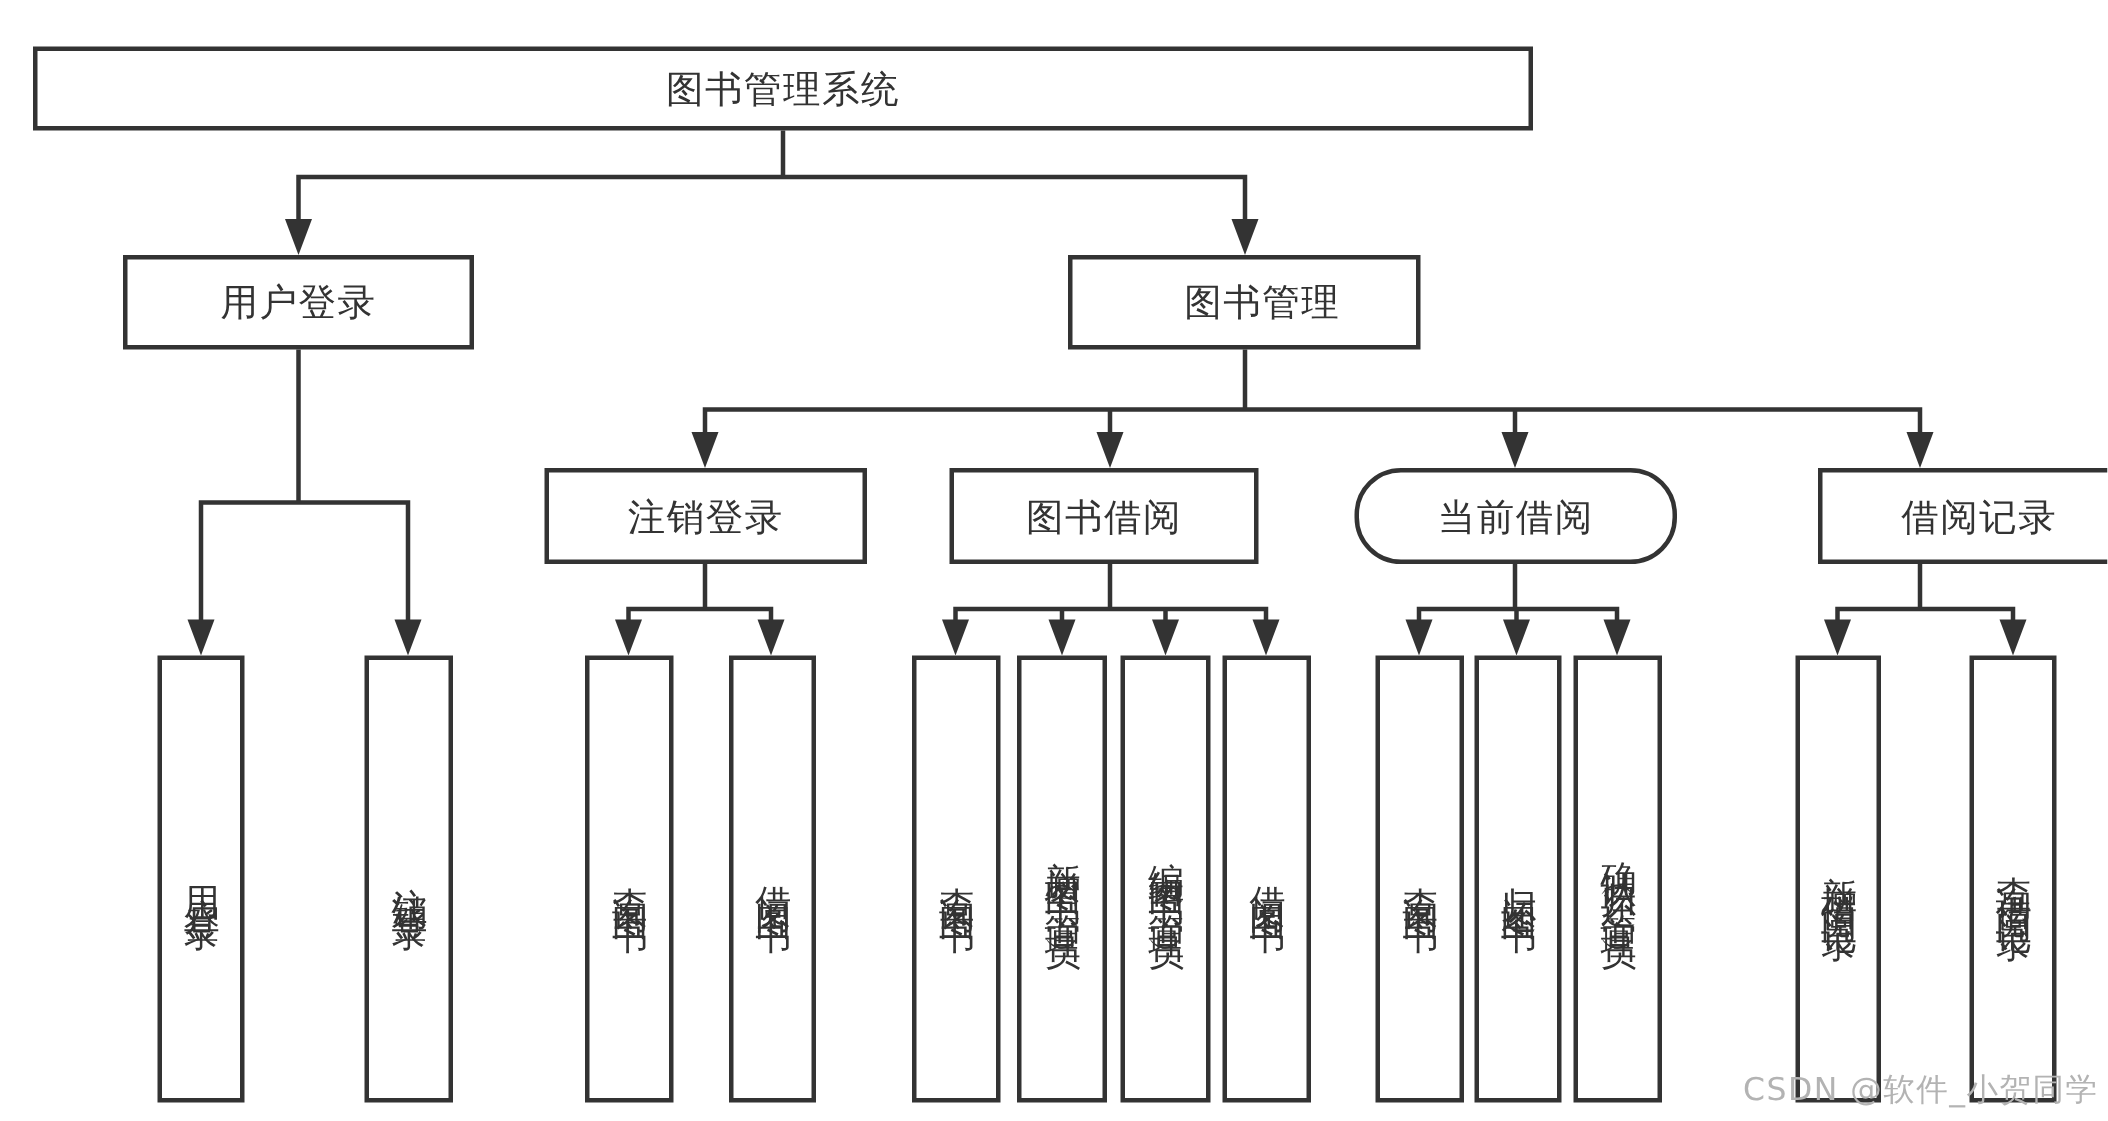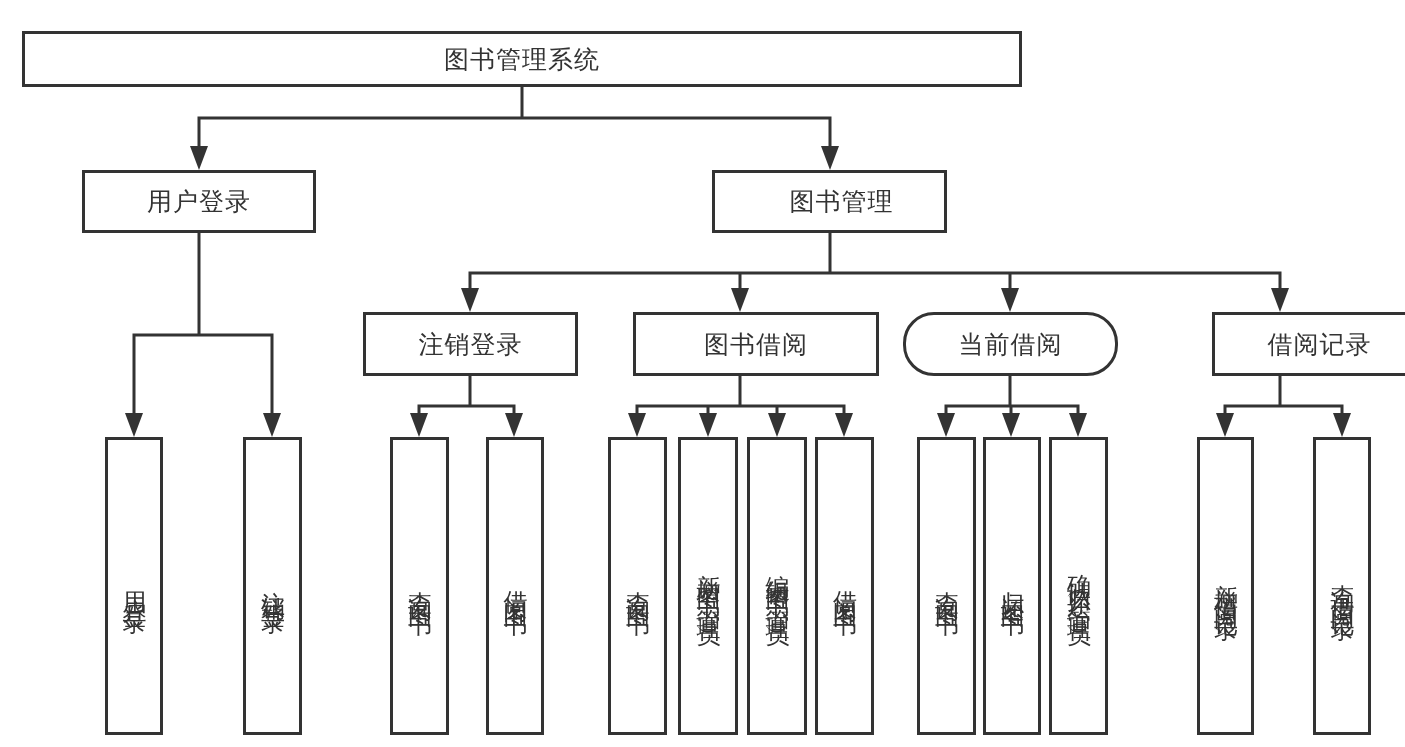--- a/index.html
+++ b/index.html
@@ -116,21 +116,21 @@
   <div class="node" style="left:82px; top:170px; width:234px; height:63px;">
     <span>用户登录</span>
   </div>
   <div class="node" style="left:712px; top:170px; width:235px; height:63px;padding-left:24px;">
     <span>图书管理</span>
   </div>
 
   <div class="node" style="left:363px; top:312px; width:215px; height:64px;">
     <span>注销登录</span>
   </div>
-  <div class="node" style="left:633px; top:312px; width:246px; height:64px;">
+  <div class="node" style="left:633px; top:312px; width:206px; height:64px;">
     <span>图书借阅</span>
   </div>
   <div class="node" style="left:903px; top:312px; width:215px; height:64px;border-radius:31px;">
     <span>当前借阅</span>
   </div>
   <div class="node" style="left:1173px; top:312px; width:215px; height:64px;margin-left:39px;">
     <span>借阅记录</span>
   </div>
 
   <div class="node leaf" style="left:105px;">
@@ -170,14 +170,15 @@
     <span class="vtxt">确认归还（管理员）</span>
   </div>
 
   <div class="node leaf" style="left:1197px; width:57px;">
     <span class="vtxt">新增借阅记录</span>
   </div>
   <div class="node leaf" style="left:1313px;">
     <span class="vtxt">查询借阅记录</span>
   </div>
 
+  <div class="watermark">CSDN @软件_小贺同学</div>
 
 </div>
 
 </body></html>

